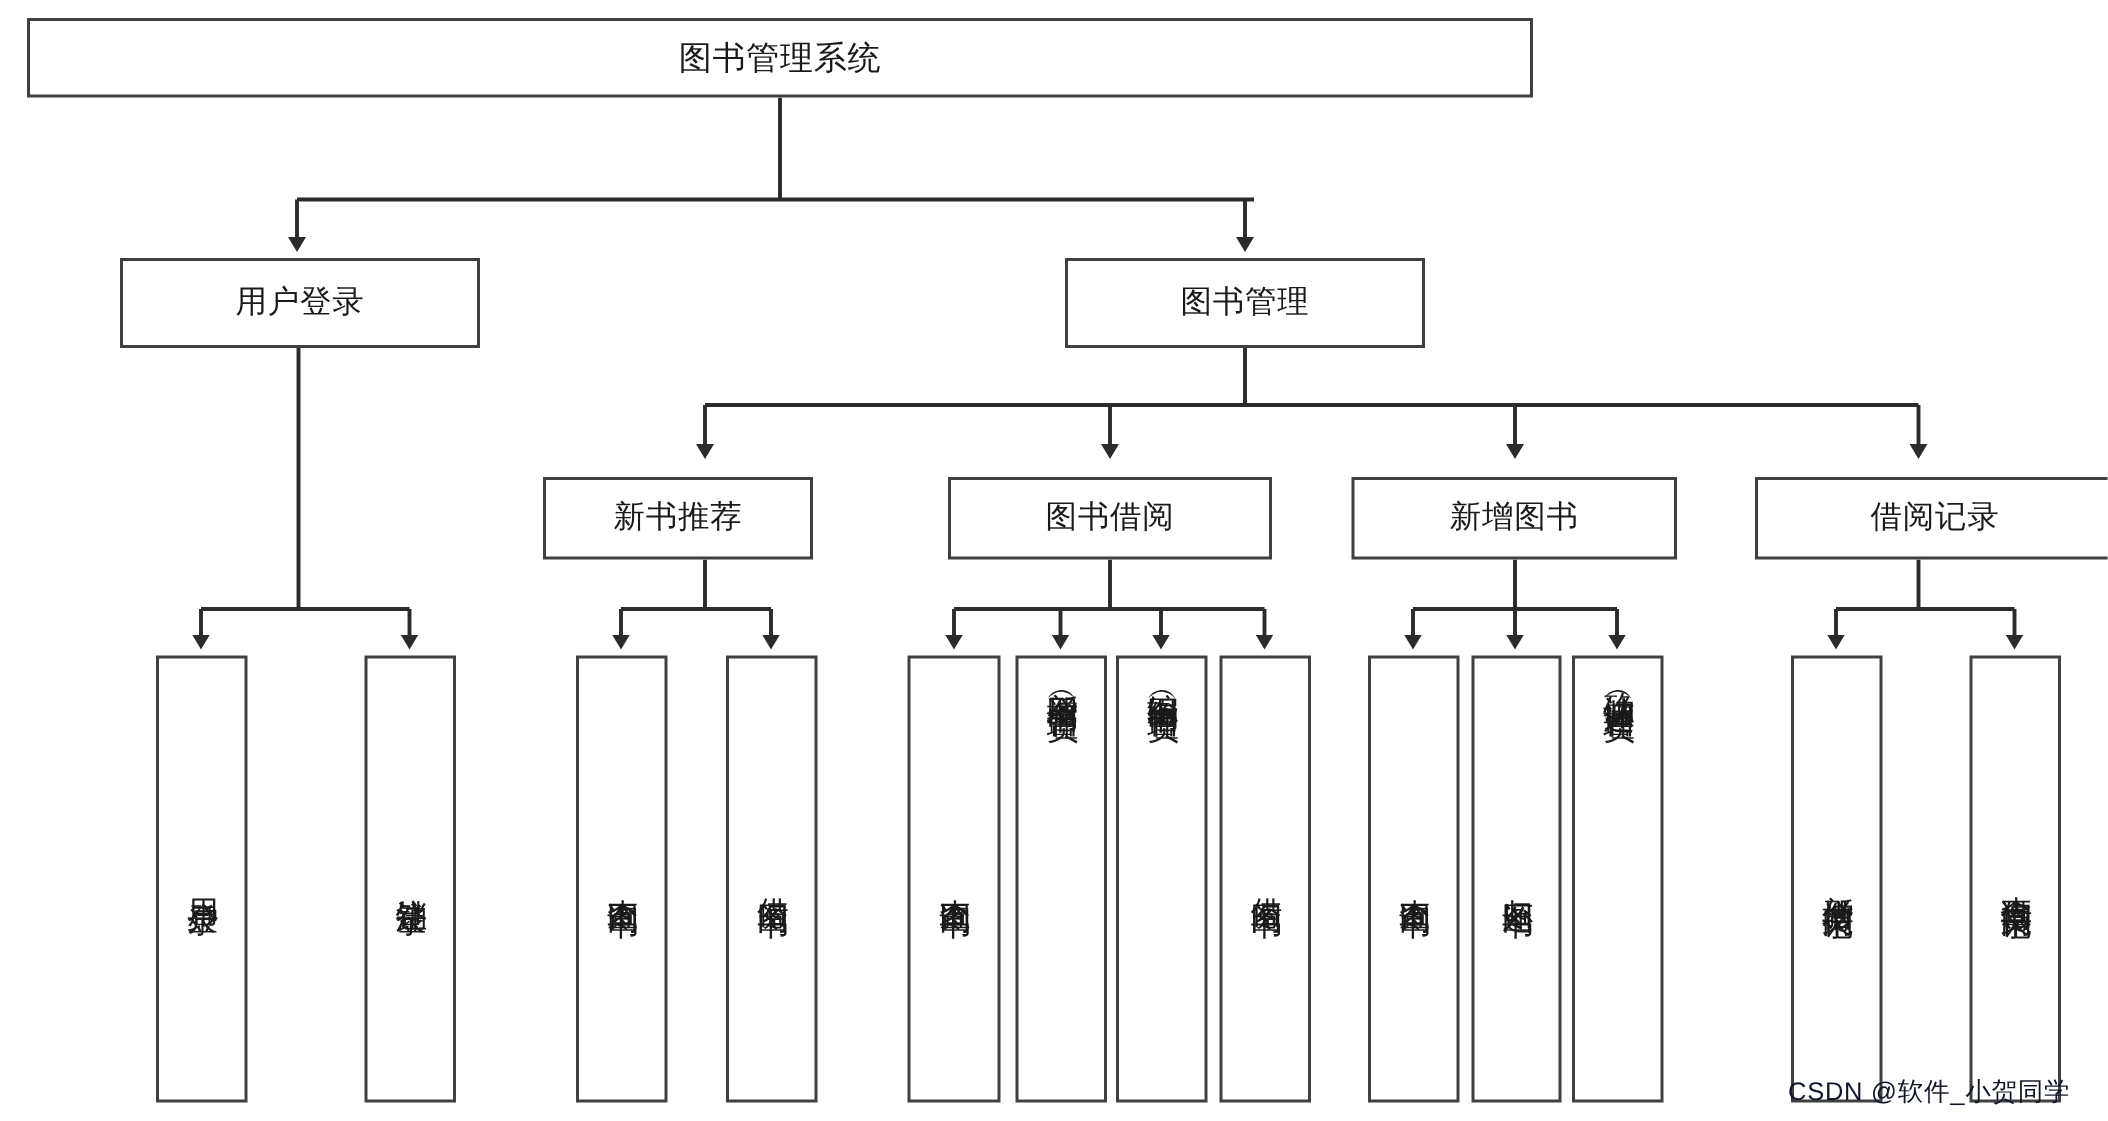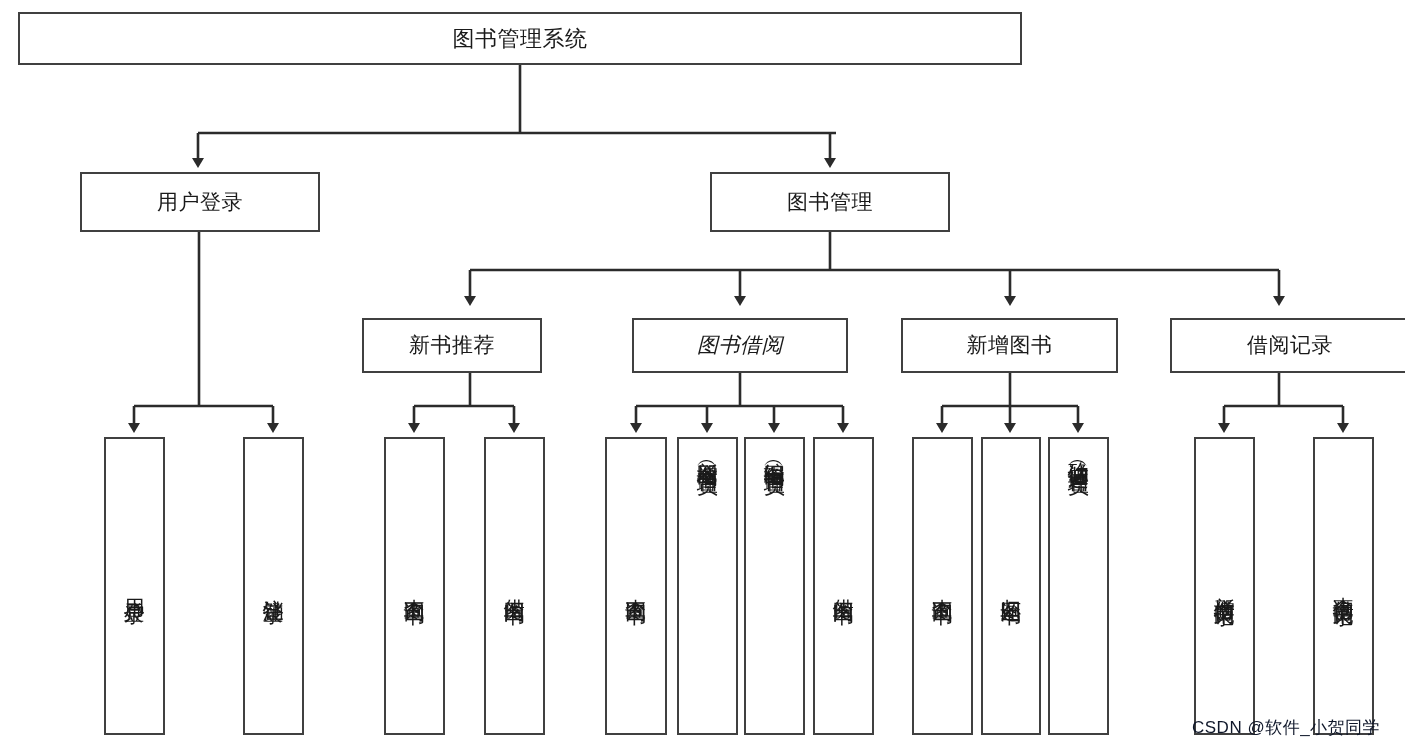--- a/index.html
+++ b/index.html
@@ -141,21 +141,21 @@
   <div class="node horiz" style="left:80px; top:172px; width:240px; height:60px;">
     <span class="label">用户登录</span>
   </div>
   <div class="node horiz" style="left:710px; top:172px; width:240px; height:60px;">
     <span class="label">图书管理</span>
   </div>
 
   <div class="node horiz" style="left:362px; top:318px; width:180px; height:55px;">
     <span class="label">新书推荐</span>
   </div>
-  <div class="node horiz" style="left:632px; top:318px; width:216px; height:55px;font-style:italic;">
+  <div class="node horiz" style="left:632px; top:318px; width:216px; height:55px;">
     <span class="label">图书借阅</span>
   </div>
   <div class="node horiz" style="left:901px; top:318px; width:217px; height:55px;">
     <span class="label">新增图书</span>
   </div>
   <div class="node horiz" style="left:1170px; top:318px; width:240px; height:55px;">
     <span class="label">借阅记录</span>
   </div>
 
   <div class="node vert center-text" style="left:104px; top:437px; width:61px; height:298px;">

